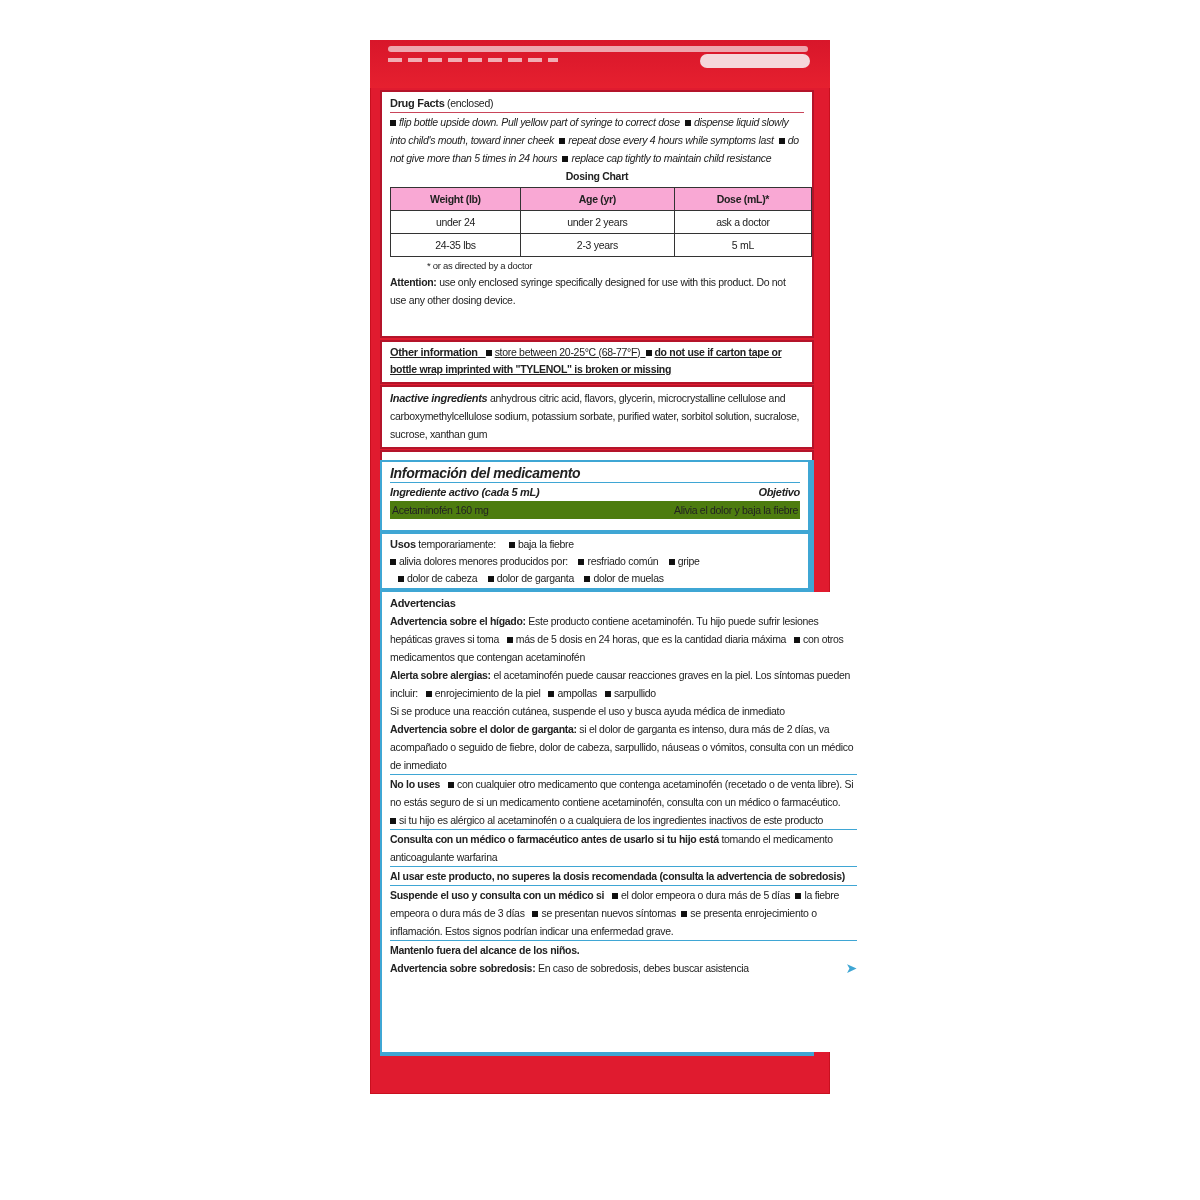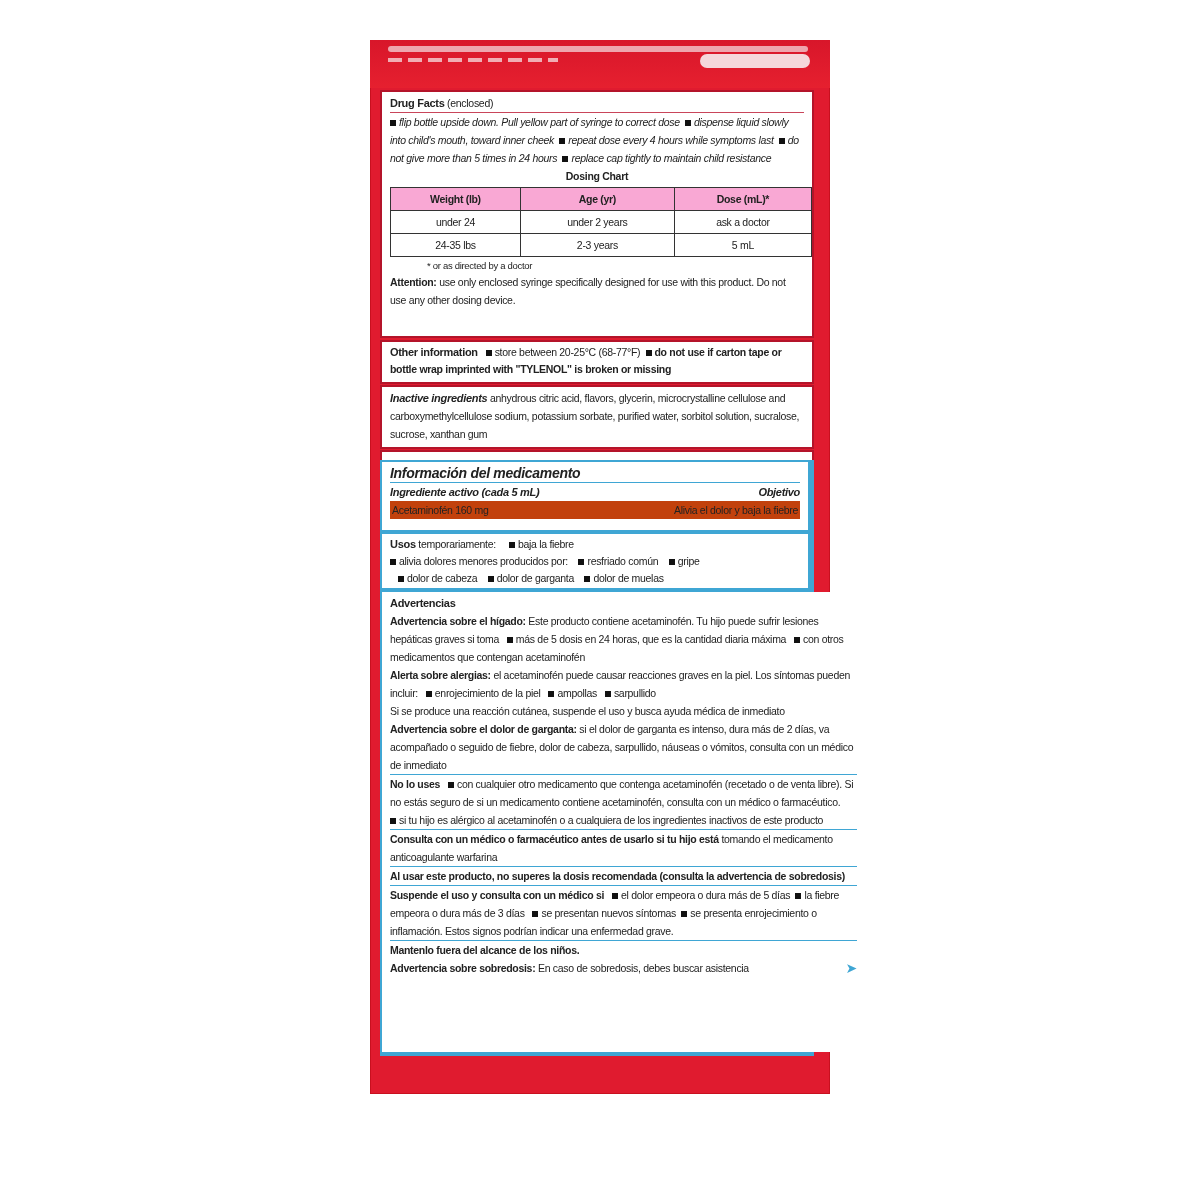--- a/index.html
+++ b/index.html
@@ -23,21 +23,21 @@
   .h{font-weight:bold;font-size:12.5px;font-style:italic;}
   .h2{font-weight:bold;font-size:11px;}
   .b{font-weight:bold;}
   .sq{display:inline-block;width:6px;height:6px;background:#111;margin:0 3px 1px 0;vertical-align:middle;}
   .rule-r{border-bottom:1px solid #c9455a;}
   .rule-b{border-bottom:1px solid #3fa6d4;}
   .center{text-align:center;}
   table{border-collapse:collapse;width:422px;margin:2px 0;font-size:10.5px;}
   th,td{border:1px solid #333;text-align:center;height:22px;padding:0;}
   th{background:#f9a8d4;font-weight:bold;}
-  .yellow{background:#c2410c;display:flex;justify-content:space-between;padding:0 2px;}
+  .yellow{background:#4d7c0f;display:flex;justify-content:space-between;padding:0 2px;}
   .row-between{display:flex;justify-content:space-between;}
   .arrow{color:#3fa6d4;font-size:14px;float:right;}
 </style>
 </head>
 <body>
 
 <div class="box">
   <div class="topflap">
     <div class="flapline"></div>
     <div class="flapdots"></div>
@@ -79,21 +79,21 @@
         </table>
       <div style="font-size:9.5px;line-height:14px;margin-left:37px;">* or as directed by a doctor</div>
       <div>
         <span class="b">Attention:</span>
         <span>use only enclosed syringe specifically designed for use with this product. Do not use any other dosing device.</span>
       </div>
     </div>
   </div>
 
   <div class="panel red p2">
-    <div class="pad" style="line-height:17px;">
+    <div class="pad" style="line-height:17px;text-decoration:underline;">
       <span class="h2">Other information</span>&nbsp;&nbsp;
       <span class="sq"></span><span>store between 20-25°C (68-77°F)</span>&nbsp;
       <span class="sq"></span><span class="b">do not use if carton tape or bottle wrap imprinted with "TYLENOL" is broken or missing</span>
     </div>
   </div>
 
   <div class="panel red p3">
     <div class="pad" style="line-height:18px;">
       <span class="h2" style="font-style:italic;">Inactive ingredients</span>
       <span>anhydrous citric acid, flavors, glycerin, microcrystalline cellulose and carboxymethylcellulose sodium, potassium sorbate, purified water, sorbitol solution, sucralose, sucrose, xanthan gum</span>

